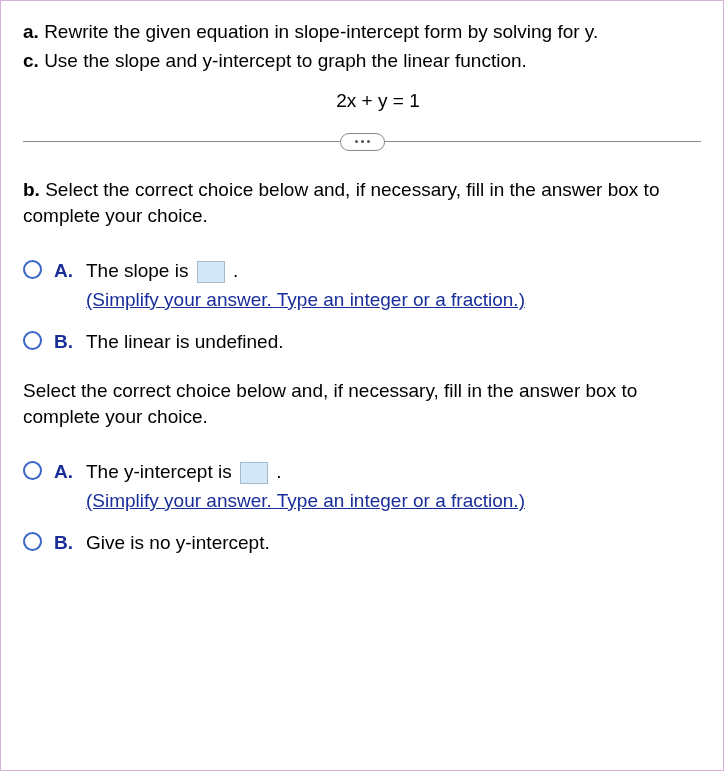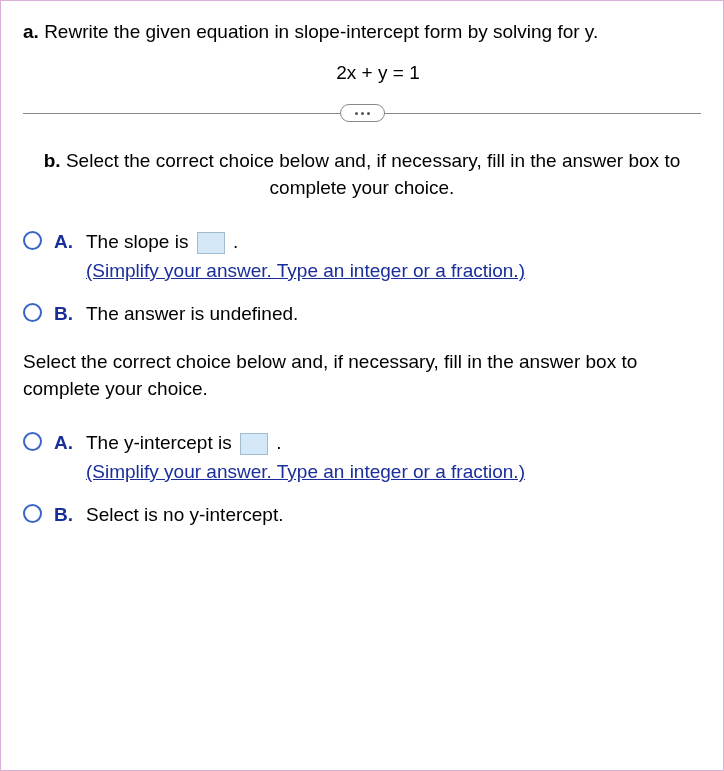--- a/index.html
+++ b/index.html
@@ -33,21 +33,21 @@
       display: flex;
       align-items: center;
       justify-content: center;
       background: #fff;
       margin: 0 -1px;
     }
     .divider-pill span {
       display: flex; gap: 3px;
     }
     .dot { width: 3px; height: 3px; background: #555; border-radius: 50%; }
-    .sub-question { margin-bottom: 28px; text-align: center; }
+    .sub-question { margin-bottom: 28px; }
     .choice-group { margin-top: 14px; }
     .choice-row {
       display: flex;
       align-items: flex-start;
       margin: 10px 0 16px 0;
     }
     .radio {
       flex: 0 0 auto;
       width: 19px; height: 19px;
       border: 2px solid #3a66c7;
@@ -77,20 +77,24 @@
     .second-select { margin-top: 22px; margin-bottom: 28px; }
   </style>
 </head>
 <body>
 
 <div class="question-block">
   <div class="part-line">
     <span class="bold-label">a.</span>
     <span>Rewrite the given equation in slope-intercept form by solving for y.</span>
   </div>
+  <div class="part-line">
+    <span class="bold-label">c.</span>
+    <span>Use the slope and y-intercept to graph the linear function.</span>
+  </div>
   <div class="equation">2x + y = 1</div>
 </div>
 
 <div class="divider-row">
   <div class="divider-line"></div>
   <div class="divider-pill">
     <span>
       <span class="dot"></span>
         <span class="dot"></span>
         <span class="dot"></span>
@@ -112,21 +116,21 @@
       <span class="choice-text">The slope is </span>
       <span class="answer-box"></span>
       <span class="choice-text">.</span>
       <div class="hint">(Simplify your answer. Type an integer or a fraction.)</div>
     </div>
   </div>
   <div class="choice-row">
     <div class="radio"></div>
     <div class="choice-label">B.</div>
     <div class="choice-body">
-      <span class="choice-text">The answer is undefined.</span>
+      <span class="choice-text">The linear is undefined.</span>
     </div>
   </div>
 </div>
 
 <div class="second-select">Select the correct choice below and, if necessary, fill in the answer box to complete your choice.</div>
 
 <div class="choice-group">
   <div class="choice-row">
     <div class="radio"></div>
     <div class="choice-label">A.</div>
@@ -134,16 +138,16 @@
       <span class="choice-text">The y-intercept is </span>
       <span class="answer-box"></span>
       <span class="choice-text">.</span>
       <div class="hint">(Simplify your answer. Type an integer or a fraction.)</div>
     </div>
   </div>
   <div class="choice-row">
     <div class="radio"></div>
     <div class="choice-label">B.</div>
     <div class="choice-body">
-      <span class="choice-text">Select is no y-intercept.</span>
+      <span class="choice-text">Give is no y-intercept.</span>
     </div>
   </div>
 </div>
 
 </body></html>

